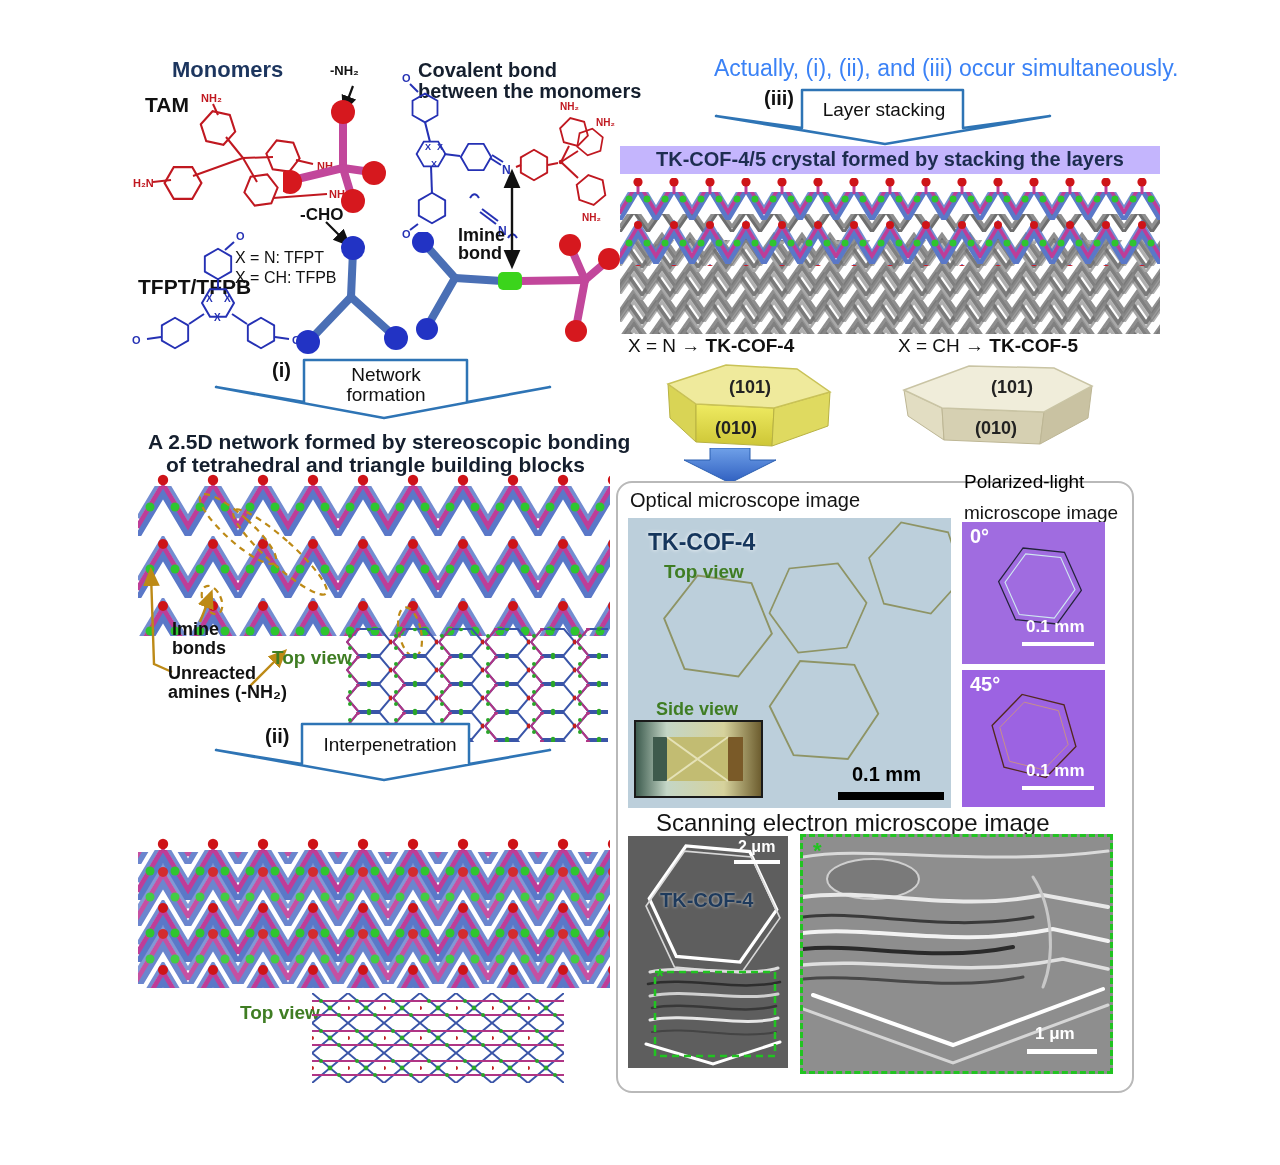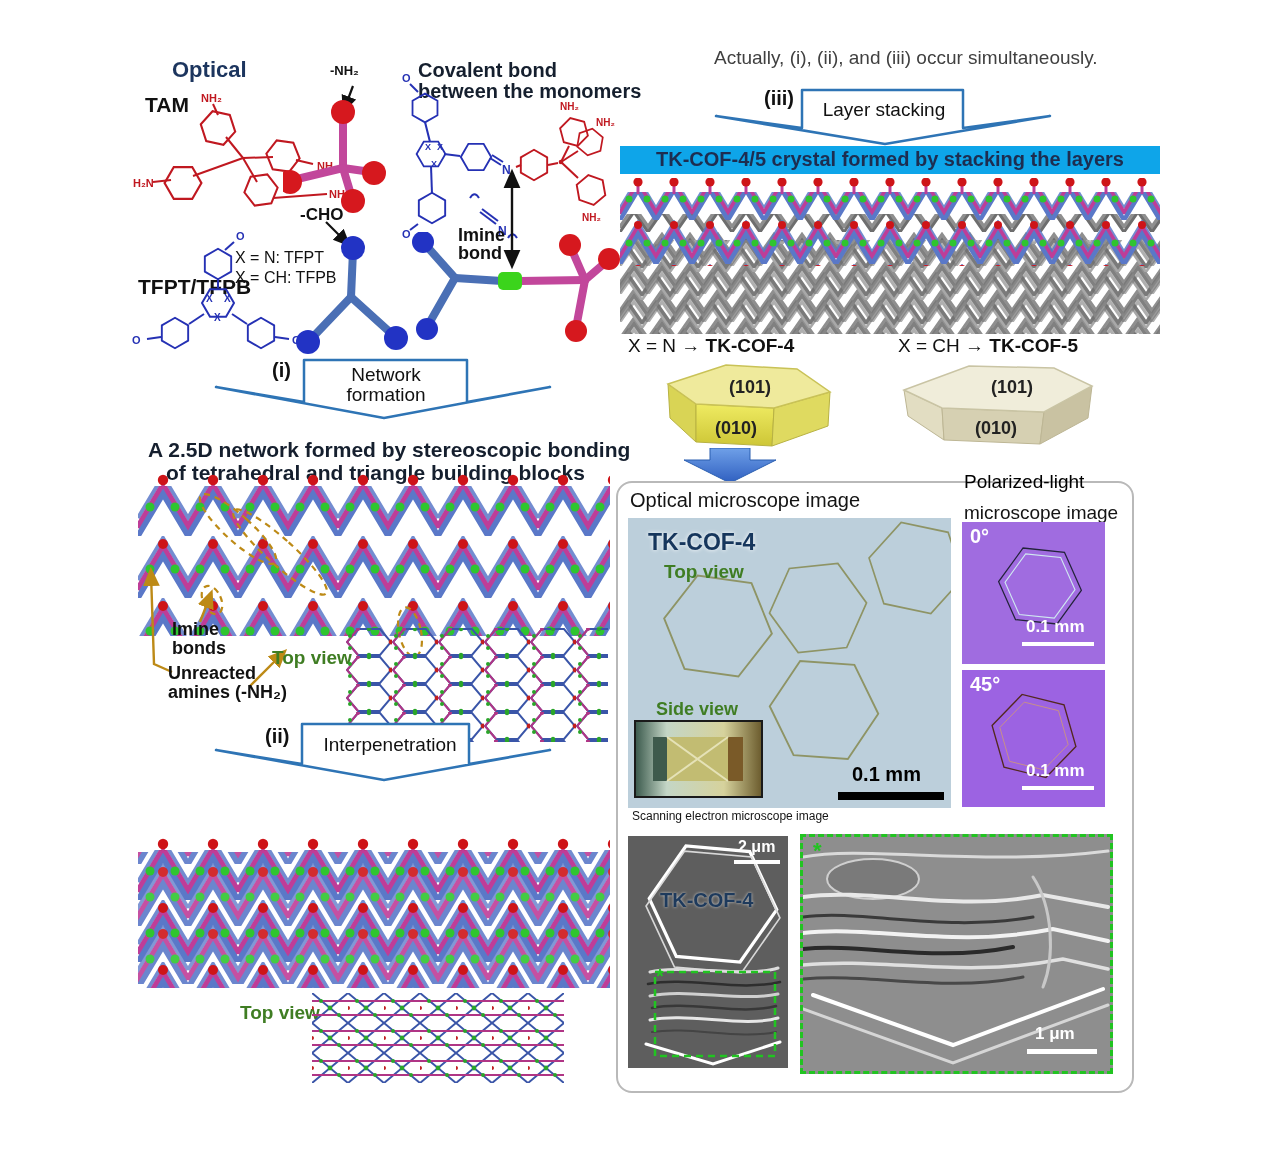--- a/index.html
+++ b/index.html
@@ -6,21 +6,21 @@
   #canvas{position:relative;width:1280px;height:1165px;background:#fff;overflow:hidden;
           font-family:"Liberation Sans",sans-serif;color:#111;}
   .abs{position:absolute;}
   .lbl{position:absolute;white-space:nowrap;line-height:1.08;}
   .b{font-weight:bold;}
   .navy{color:#1C355E;}
   .dark{color:#151F2E;}
   .grn{color:#3F7D23;font-weight:bold;}
   .ctr{text-align:center;}
   .heading{position:absolute;text-align:center;font-weight:bold;color:#151F2E;
-           font-size:21px;line-height:23px;white-space:nowrap;margin-top:8px;}
+           font-size:21px;line-height:23px;white-space:nowrap;}
   .gold-dash{fill:none;stroke:#BD8A16;stroke-width:2.2;stroke-dasharray:6 5;}
   .banner{fill:#fff;stroke:#2E74B5;stroke-width:2.5;stroke-linejoin:round;}
   .banner-txt{font-family:"Liberation Sans",sans-serif;font-size:19px;fill:#111;text-anchor:middle;}
   .panel{position:absolute;border:2px solid #B9B9B9;border-radius:16px;background:#fff;}
   .photo{position:absolute;overflow:hidden;}
   .wtxt{color:#fff;font-weight:bold;}
   .scalebar{position:absolute;background:#fff;}
   .chemtxt{font-family:"Liberation Sans",sans-serif;font-weight:bold;}
   svg{display:block;}
 </style>
@@ -107,21 +107,21 @@
         </linearGradient>
       <linearGradient id="gradInset" x1="0" y1="0" x2="1" y2="0">
         <stop offset="0" stop-color="#39584B"></stop>
           <stop offset="0.25" stop-color="#C4D6C6"></stop>
         <stop offset="0.7" stop-color="#D6D29C"></stop>
           <stop offset="1" stop-color="#6A5A2C"></stop>
         </linearGradient>
     </defs>
   </svg>
 
-  <div class="lbl b navy" style="left:172px;top:58px;font-size:22px">Optical</div>
+  <div class="lbl b navy" style="left:172px;top:58px;font-size:22px">Monomers</div>
   <div class="lbl b blk" style="left:145px;top:94px;font-size:21px">TAM</div>
   <div class="lbl b" style="left:330px;top:64px;font-size:13px">-NH₂</div>
   <svg class="abs" style="left:338px;top:84px" width="24" height="30">
     <line x1="15" y1="2" x2="7" y2="23" stroke="#111" stroke-width="2.2" marker-end="url(#mBlack)"></line>
   </svg>
 
   <svg class="abs" style="left:133px;top:90px;color:#C01820" width="215" height="125">
     <g stroke="#C01820" stroke-width="2">
       <line x1="110" y1="68" x2="93" y2="47"></line>
         <line x1="110" y1="68" x2="60" y2="86"></line>
@@ -307,28 +307,28 @@
     <g transform="translate(50,26)">
         <rect x="-50" y="-12" width="522" height="132" fill="url(#pzcolL)" opacity="0.9"></rect>
       </g>
     <rect x="0" y="0" width="472" height="15" fill="url(#predL)"></rect>
   </svg>
   <div class="lbl grn" style="left:240px;top:1003px;font-size:19px">Top view</div>
   <svg class="abs" style="left:312px;top:993px" width="252" height="90">
     <rect x="0" y="0" width="252" height="90" fill="url(#ptri)"></rect>
   </svg>
 
-  <div class="lbl" style="left:714px;top:48px;font-size:19px;color:#404040">Actually, (i), (ii), and (iii) occur simultaneously.</div>
+  <div class="lbl" style="left:714px;top:56px;font-size:23px;color:#3b82f6">Actually, (i), (ii), and (iii) occur simultaneously.</div>
   <div class="lbl b blk" style="left:764px;top:88px;font-size:20px">(iii)</div>
   <svg class="abs" style="left:712px;top:86px" width="342" height="64">
     <polygon class="banner" points="90,4 251,4 251,42 338,30 173,58 4,30 90,42"></polygon>
     <text class="banner-txt" x="172" y="30">Layer stacking</text>
   </svg>
 
-  <div class="lbl b ctr" style="left:620px;top:146px;width:540px;font-size:20px;color:#1D2D50;background:#0ea5e9;padding:3px 0">TK-COF-4/5 crystal formed by stacking the layers</div>
+  <div class="lbl b ctr" style="left:620px;top:146px;width:540px;font-size:20px;color:#1D2D50;background:#c4b5fd;padding:3px 0">TK-COF-4/5 crystal formed by stacking the layers</div>
 
   <svg class="abs" style="left:620px;top:176px" width="540" height="158">
     <rect x="0" y="38" width="540" height="120" fill="url(#pzgrayA)"></rect>
     <g transform="translate(22,12)">
         <rect x="-22" y="52" width="540" height="106" fill="url(#pzgrayB)"></rect>
       </g>
     <g transform="translate(0,6)">
         <rect x="0" y="58" width="540" height="94" fill="url(#pzgrayA)" opacity="0.55"></rect>
       </g>
     <rect x="0" y="16" width="540" height="74" fill="url(#pzcol)"></rect>
@@ -407,21 +407,21 @@
   <div class="photo" style="left:962px;top:670px;width:143px;height:137px;background:#9C63E2">
     <svg width="143" height="137">
       <use href="#hx" transform="translate(72,66) rotate(14) scale(2.7)" fill="#B4756B" stroke="#53281F" stroke-width="0.5"></use>
       <use href="#hx" transform="translate(72,66) rotate(14) scale(2.2)" fill="none" stroke="#C99186" stroke-width="0.4"></use>
     </svg>
     <div class="lbl wtxt" style="left:8px;top:4px;font-size:20px">45°</div>
     <div class="lbl wtxt" style="left:64px;top:92px;font-size:17px">0.1 mm</div>
     <div class="scalebar" style="left:60px;top:116px;width:72px;height:4px"></div>
   </div>
 
-  <div class="lbl" style="left:632px;top:810px;font-size:12px;color:#141414">Scanning electron microscope image</div>
+  <div class="lbl" style="left:656px;top:810px;font-size:24px;color:#141414">Scanning electron microscope image</div>
 
   <div class="photo" style="left:628px;top:836px;width:160px;height:232px;background:#5E5E5E">
     <svg width="160" height="232">
       <use href="#hx" transform="translate(85,68) rotate(5) scale(4.0)" fill="#9C9C9C" stroke="#FFFFFF" stroke-width="0.8"></use>
       <use href="#hx" transform="translate(85,76) rotate(5) scale(4.2)" fill="none" stroke="#D8D8D8" stroke-width="0.4"></use>
       <g stroke-linecap="round" fill="none">
         <path d="M22,136 C50,128 120,142 150,132" stroke="#DCDCDC" stroke-width="3"></path>
         <path d="M20,148 C60,140 110,156 152,146" stroke="#2E2E2E" stroke-width="2.5"></path>
         <path d="M22,160 C55,152 115,166 150,158" stroke="#CFCFCF" stroke-width="3"></path>
         <path d="M24,172 C60,164 112,180 148,170" stroke="#383838" stroke-width="2.5"></path>

